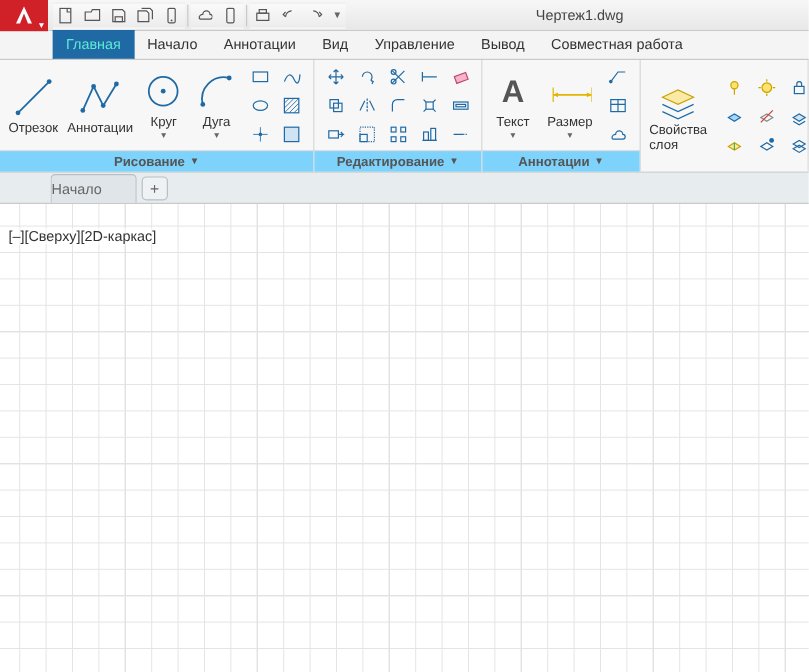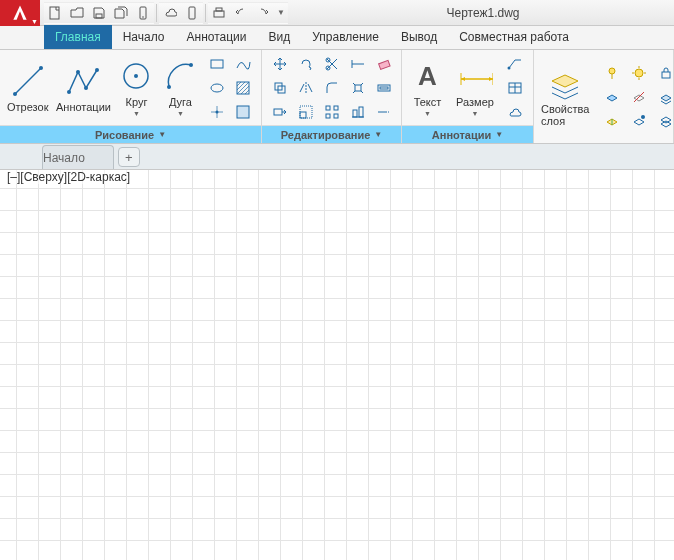--- a/index.html
+++ b/index.html
@@ -49,21 +49,21 @@
   .canvas { position:relative; height:390px; background:#fff; }
   .canvas .grid { position:absolute; inset:0;
     background-image:
       linear-gradient(#e4e4e4 1px, transparent 1px),
       linear-gradient(90deg,#e4e4e4 1px, transparent 1px),
       linear-gradient(#cfcfcf 1px, transparent 1px),
       linear-gradient(90deg,#cfcfcf 1px, transparent 1px);
     background-size: 22px 22px,22px 22px,110px 110px,110px 110px;
     background-position: -6px -4px,-6px -4px,-6px -4px,-6px -4px;
   }
-  .viewlabel { position:absolute; top:0; left:6px; font-size:12px; background:rgba(255,255,255,.5); padding:0 1px;}
+  .viewlabel { position:absolute; top:20px; left:6px; font-size:12px; background:rgba(255,255,255,.5); padding:0 1px;}
   .viewlabel span { border:0; }
 
   svg { display:block; }
 </style>
 </head>
 <body>
 
 <div class="titlebar">
   <div class="app-logo">
     <svg viewBox="0 0 24 24">

